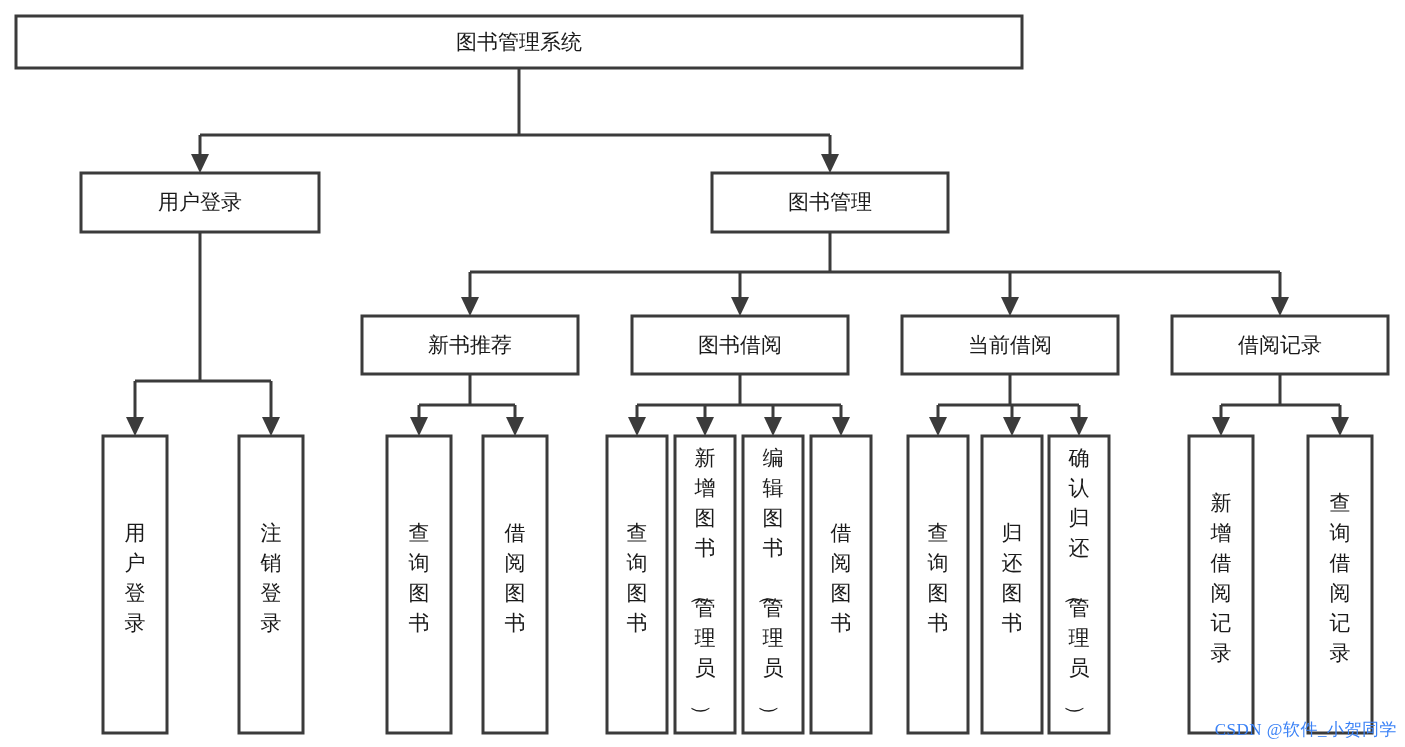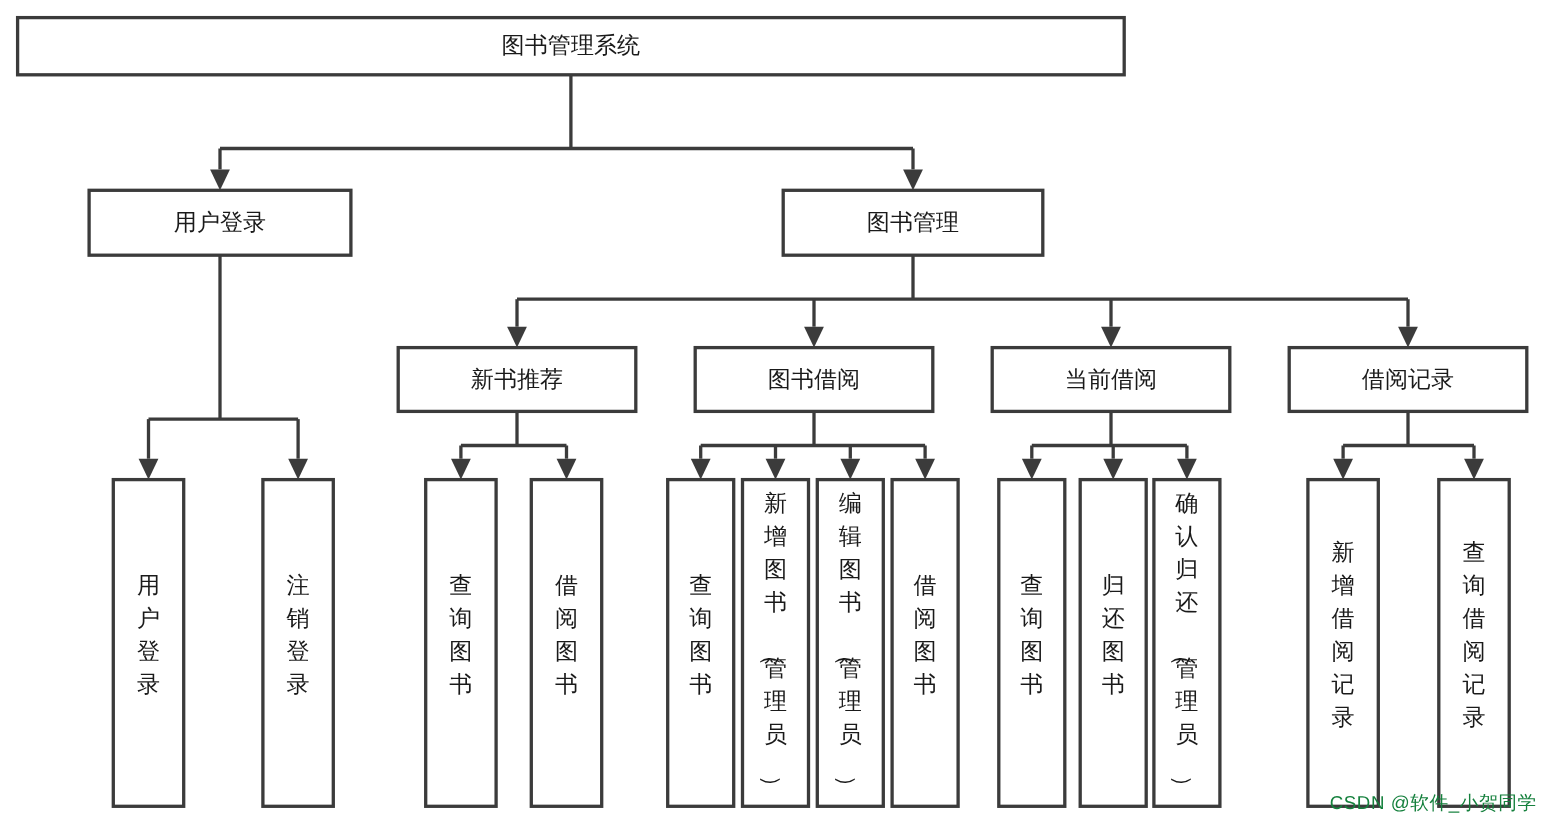--- a/index.html
+++ b/index.html
@@ -52,23 +52,23 @@
   .node-label-v {
     font-family: "Liberation Sans", "DejaVu Sans", sans-serif;
     font-size: 21px;
     fill: #1a1a1a;
     text-anchor: middle;
   }
   .watermark-text {
     position: absolute;
     right: 8px;
     bottom: 6px;
-    font-family: Liberation Sans, sans-serif;
+    font-family: Liberation Serif, serif;
     font-size: 17px;
-    color: #15803d;
+    color: #3b82f6;
     white-space: nowrap;
     letter-spacing: 0.5px;
   }
 </style>
 </head>
 <body>
 
 <div id="diagram-root">
   <svg class="diagram-canvas" viewBox="0 0 1405 747">
     <g id="connector-layer">

